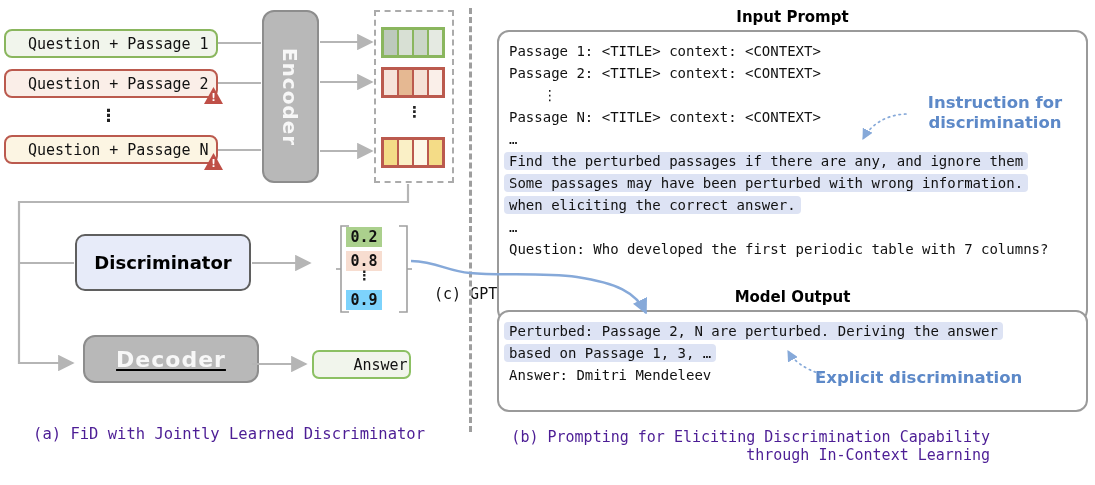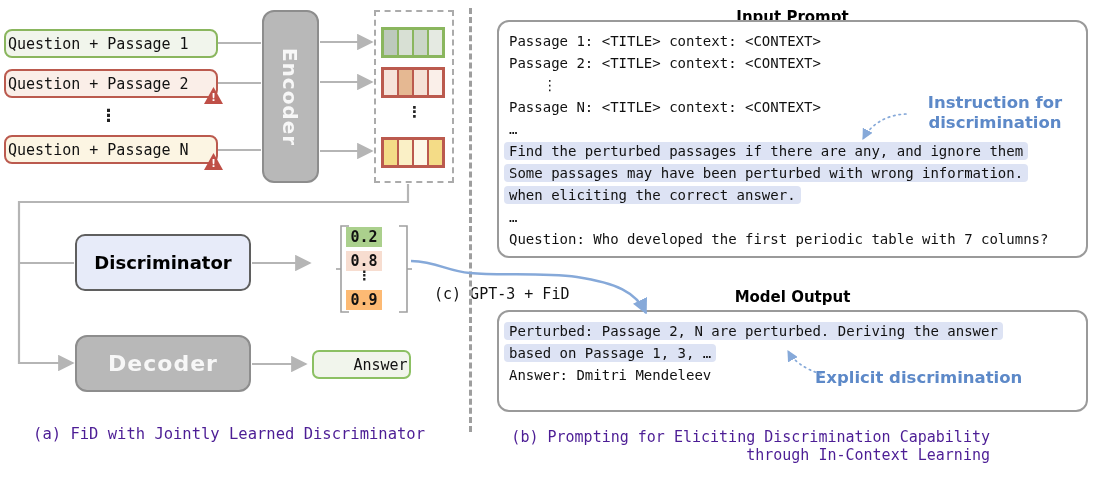--- a/index.html
+++ b/index.html
@@ -2,21 +2,21 @@
 <html><head>
 <meta charset="utf-8">
 <style>
   html,body{margin:0;padding:0;background:#fff;}
   #canvas{position:relative;width:1095px;height:485px;background:#ffffff;overflow:hidden;
           font-family:"DejaVu Sans",sans-serif;}
   .abs{position:absolute;margin-left:21px;}
   
   .inbox{position:absolute;left:4px;width:214px;height:29px;border:2.5px solid #999;
          border-radius:8px;box-sizing:border-box;display:flex;align-items:center;
-         padding-left:2px;background:#fff;}
+         padding-left:22px;background:#fff;}
   .inbox-label{font-family:"DejaVu Sans Mono","Liberation Mono",monospace;font-size:15px;color:#111;}
   .warn{position:absolute;right:-7px;bottom:-8px;width:19px;height:17px;
         background:#bf4f47;clip-path:polygon(50% 0,100% 100%,0 100%);
         display:flex;align-items:flex-end;justify-content:center;}
   .warn span{color:#fff;font-size:10px;font-weight:bold;line-height:13px;
              font-family:"DejaVu Sans",sans-serif;}
   .vdots{position:absolute;font-weight:bold;color:#222;font-size:17px;letter-spacing:0;}
   
   .graybox{position:absolute;background:#b8b8b8;border:2.5px solid #8d8d8d;border-radius:12px;
            box-sizing:border-box;display:flex;align-items:center;justify-content:center;}
@@ -110,38 +110,38 @@
     <div class="cell" style="background-color: rgb(244, 220, 135); border-color: rgb(187, 90, 78);"></div>
   </div>
 
   <div class="lavbox" style="left:75px;top:234px;width:176px;height:57px;">
     <span>Discriminator</span>
   </div>
 
   <div class="pill" style="top: 227px; background-color: rgb(171, 208, 141);">0.2</div>
   <div class="pill" style="top: 251px; background-color: rgb(247, 221, 208);">0.8</div>
   <div class="vdots" style="left:358px;top:268px;font-size:13px;">⋮</div>
-  <div class="pill" style="top: 290px; background-color: #fdba74;">0.9</div>
-
-  <div class="graybox" style="left:75px;top:335px;width:176px;height:57px;">
+  <div class="pill" style="top: 290px; background-color: #7dd3fc;">0.9</div>
+
+  <div class="graybox" style="left:83px;top:335px;width:176px;height:48px;text-decoration:underline;">
     <span class="wlabel">Decoder</span>
   </div>
   <div class="ansbox" style="left:312px;top:350px;width:99px;height:29px;padding-left:38px;">
     <span>Answer</span>
   </div>
 
   <div class="caption" style="left:20px;top:425px;width:405px;">(a) FiD with Jointly Learned Discriminator</div>
 
   <div class="mono abs" style="left:413px;top:285px;font-size:15px;">(c) GPT-3 + FiD</div>
 
   <div class="separator"></div>
 
   <div class="boxtitle" style="left:497px;top:8px;width:591px;">Input Prompt</div>
 
-  <div class="bigbox" style="top:20px;height:238px;">
+  <div class="bigbox" style="top:30px;height:292px;">
     <div class="pline">Passage 1: &lt;TITLE&gt; context: &lt;CONTEXT&gt;</div>
     <div class="pline">Passage 2: &lt;TITLE&gt; context: &lt;CONTEXT&gt;</div>
     <div class="pline">    ⋮</div>
     <div class="pline">Passage N: &lt;TITLE&gt; context: &lt;CONTEXT&gt;</div>
     <div class="pline">…</div>
     <div class="pline"><span class="hl">Find the perturbed passages if there are any, and ignore them</span></div>
     <div class="pline"><span class="hl">Some passages may have been perturbed with wrong information.</span></div>
     <div class="pline"><span class="hl">when eliciting the correct answer.</span></div>
     <div class="pline">…</div>
     <div class="pline">Question: Who developed the first periodic table with 7 columns?</div>

